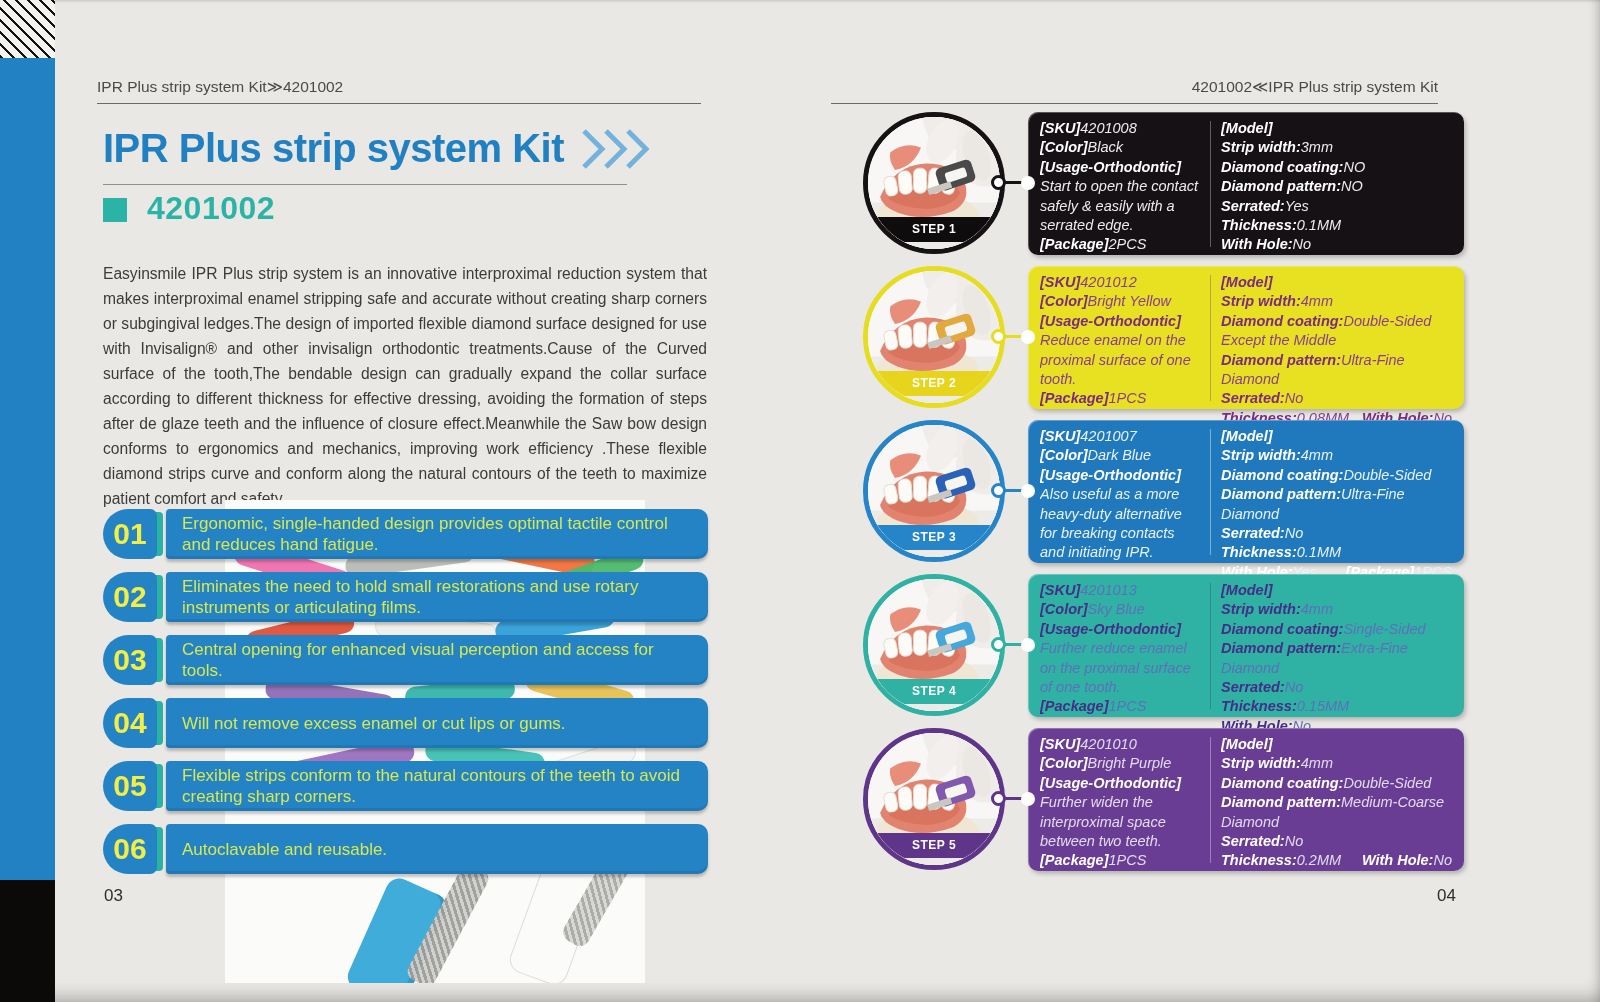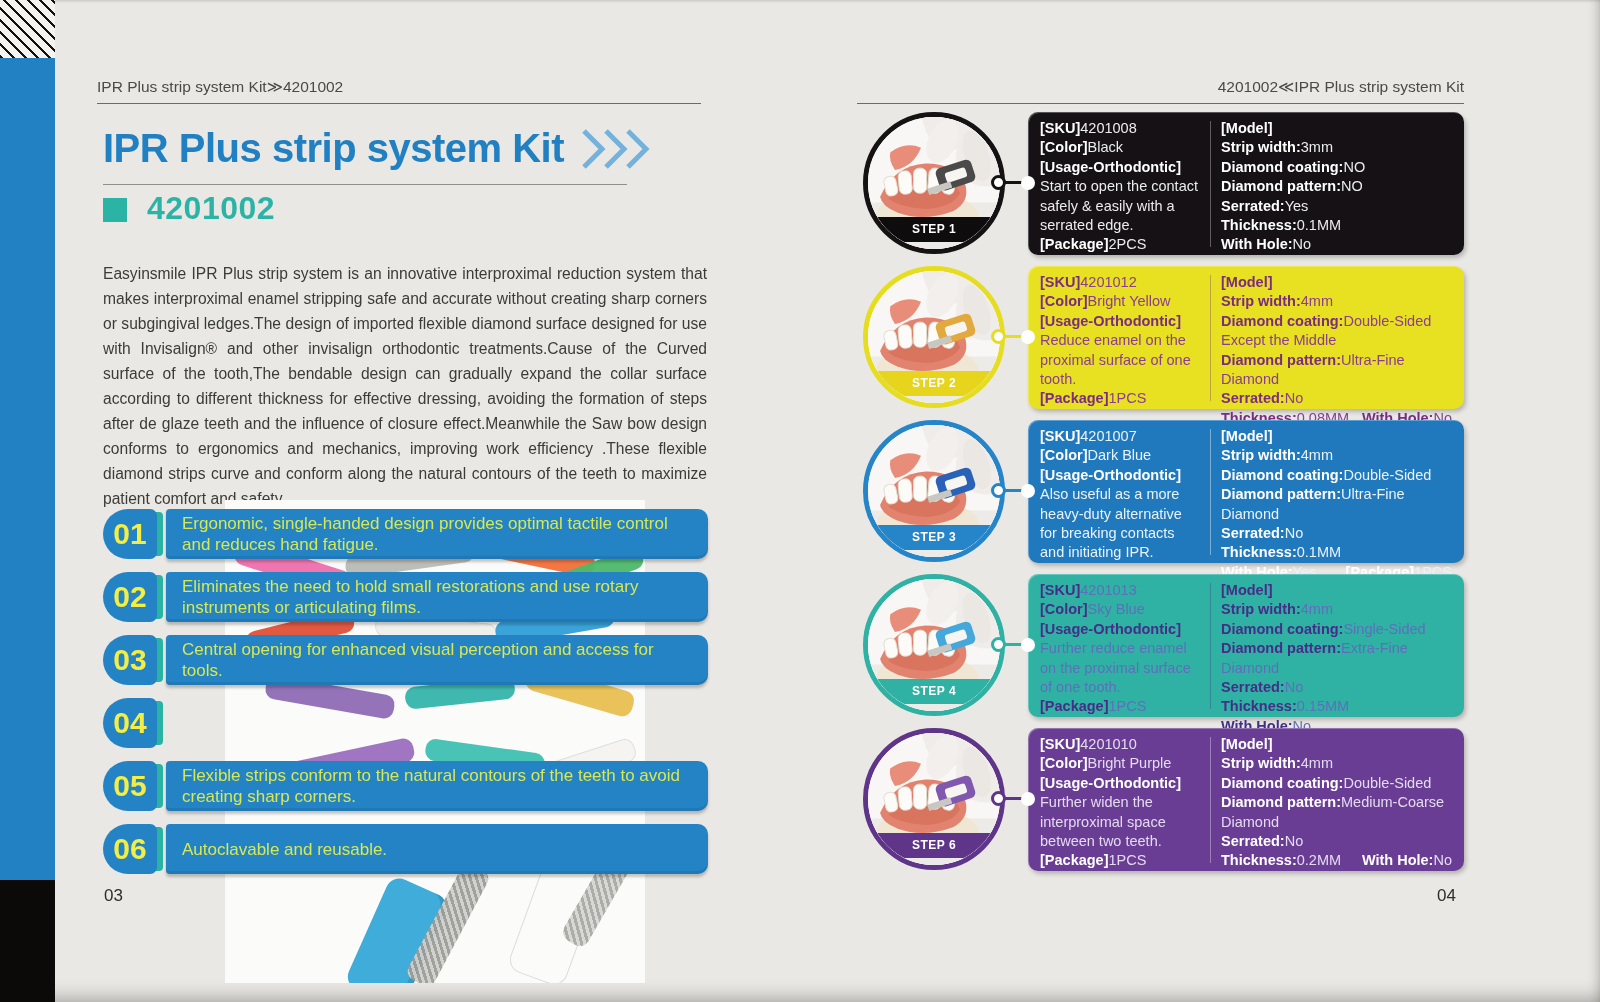--- a/index.html
+++ b/index.html
@@ -9,21 +9,21 @@
         box-shadow:inset 0 -14px 18px -10px rgba(0,0,0,.28), inset -10px 0 12px -8px rgba(0,0,0,.18), inset 0 2px 3px -1px rgba(0,0,0,.15);}
   
   .hatch{position:absolute;left:0;top:0;width:55px;height:58px;
          background:repeating-linear-gradient(45deg,#14110f 0 2.6px,#f4f3f0 2.6px 8.5px);}
   .bluebar{position:absolute;left:0;top:58px;width:55px;height:822px;background:#2181c3;}
   .blackblock{position:absolute;left:0;top:880px;width:55px;height:122px;background:#0b0a09;}
 
   
   .hdr{position:absolute;top:78px;font-size:15.5px;color:#4a4a48;padding-bottom:7px;border-bottom:1px solid #6b6b69;}
   .hdr-left{left:97px;width:604px;}
-  .hdr-right{left:857px;width:607px;text-align:right;}
+  .hdr-right{left:831px;width:607px;text-align:right;}
 
   
   .title-row{position:absolute;left:103px;top:126px;display:flex;align-items:center;gap:16px;text-align:right;}
   .title{font-size:40px;font-weight:bold;color:#2080c2;letter-spacing:-.5px;}
   .title-underline{position:absolute;left:103px;top:184px;width:524px;height:1px;background:#8f8f8d;}
   .sku-row{position:absolute;left:103px;top:190px;display:flex;align-items:center;gap:20px;}
   .sku-square{width:24px;height:24px;background:#2bb4a5;margin-top:3px;}
   .sku-text{font-size:32px;font-weight:bold;color:#2bb4a5;letter-spacing:.5px;}
   .desc{position:absolute;left:103px;top:245px;width:604px;font-size:15.6px;line-height:25px;
         color:#3b3b39;text-align:justify;}
@@ -55,21 +55,21 @@
           border:5px solid var(--c);box-sizing:border-box;overflow:hidden;background:#f8f7f5;}
   .circle svg{position:absolute;inset:0;width:100%;height:100%;}
   .band{position:absolute;left:0;right:0;bottom:7px;height:25px;background:var(--band);
         color:#fff;font-weight:bold;font-size:12px;text-align:center;line-height:25px;letter-spacing:.5px;}
   .conn-ring{position:absolute;left:134px;top:63px;width:15px;height:15px;border-radius:50%;
              background:#fff;border:3.5px solid var(--c);box-sizing:border-box;z-index:2;}
   .conn-line{position:absolute;left:144px;top:69px;width:30px;height:3px;background:var(--c);z-index:1;}
   .conn-dot{position:absolute;left:164px;top:64px;width:14px;height:14px;border-radius:50%;background:#fff;z-index:3;}
   .card{position:absolute;left:171px;top:0;width:436px;height:143px;border-radius:10px;background:var(--cbg);
         box-sizing:border-box;padding:7px 12px 6px 12px;display:flex;
-        box-shadow:inset 1px 1px 0 rgba(255,255,255,.28), 2px 3px 4px rgba(0,0,0,.22);}
+        box-shadow:inset 1px 1px 0 rgba(255,255,255,.28), 2px 3px 4px rgba(0,0,0,.22);font-style:italic;}
   .col-l{width:170px;flex:none;padding-right:8px;box-sizing:border-box;}
   .cdiv{width:1px;background:var(--divider);flex:none;margin:2px 0;}
   .col-r{flex:1;padding-left:10px;box-sizing:border-box;}
   .line{font-size:14.5px;line-height:19.4px;color:var(--val);overflow:hidden;}
   .line b{color:var(--key);font-weight:bold;}
   .line .rt{float:right;}
 </style>
 </head>
 <body>
 
@@ -155,20 +155,23 @@
       <span class="ftext">Central opening for enhanced visual perception and access for tools.</span>
     </div>
   </div>
 
   <div class="feature">
     <div class="badge">
       <div class="accent"></div>
       <div class="face">
             <span class="num">04</span>
           </div>
+    </div>
+    <div class="fbar">
+      <span class="ftext">Will not remove excess enamel or cut lips or gums.</span>
     </div>
   </div>
 
   <div class="feature">
     <div class="badge">
       <div class="accent"></div>
       <div class="face">
             <span class="num">05</span>
           </div>
     </div>
@@ -414,21 +417,21 @@
         </g>
         <path d="M58 0 H142 V72 Q119 80 103 65 Q91 53 96 34 Q83 41 71 30 Q61 18 58 0 Z" fill="#efecea"></path>
         <ellipse cx="80" cy="26" rx="15" ry="25" fill="#f2efec" transform="rotate(25 80 26)"></ellipse>
         <ellipse cx="117" cy="42" rx="13" ry="28" fill="#ebe7e3" transform="rotate(-18 117 42)"></ellipse>
         <g transform="rotate(-18 94 62)">
           <rect x="74" y="50" width="40" height="25" rx="6" style="fill:var(--tool)"></rect>
           <rect x="83" y="57" width="23" height="11" rx="3" fill="#f6f5f2"></rect>
         </g>
         <rect x="64" y="73" width="26" height="7" fill="#c9c7c2" transform="rotate(-18 77 76)"></rect>
       </svg>
-      <div class="band">STEP 6</div>
+      <div class="band">STEP 5</div>
     </div>
     <div class="conn-ring"></div>
     <div class="conn-line"></div>
     <div class="conn-dot"></div>
     <div class="card">
       <div class="col-l">
             <div class="line"><b>[SKU]</b><span>4201010</span></div>
             <div class="line"><b>[Color]</b><span>Bright Purple</span></div>
             <div class="line"><b>[Usage-Orthodontic]</b><span></span></div>
             <div class="line"><b></b><span>Further widen the interproximal space between two teeth.</span></div>

